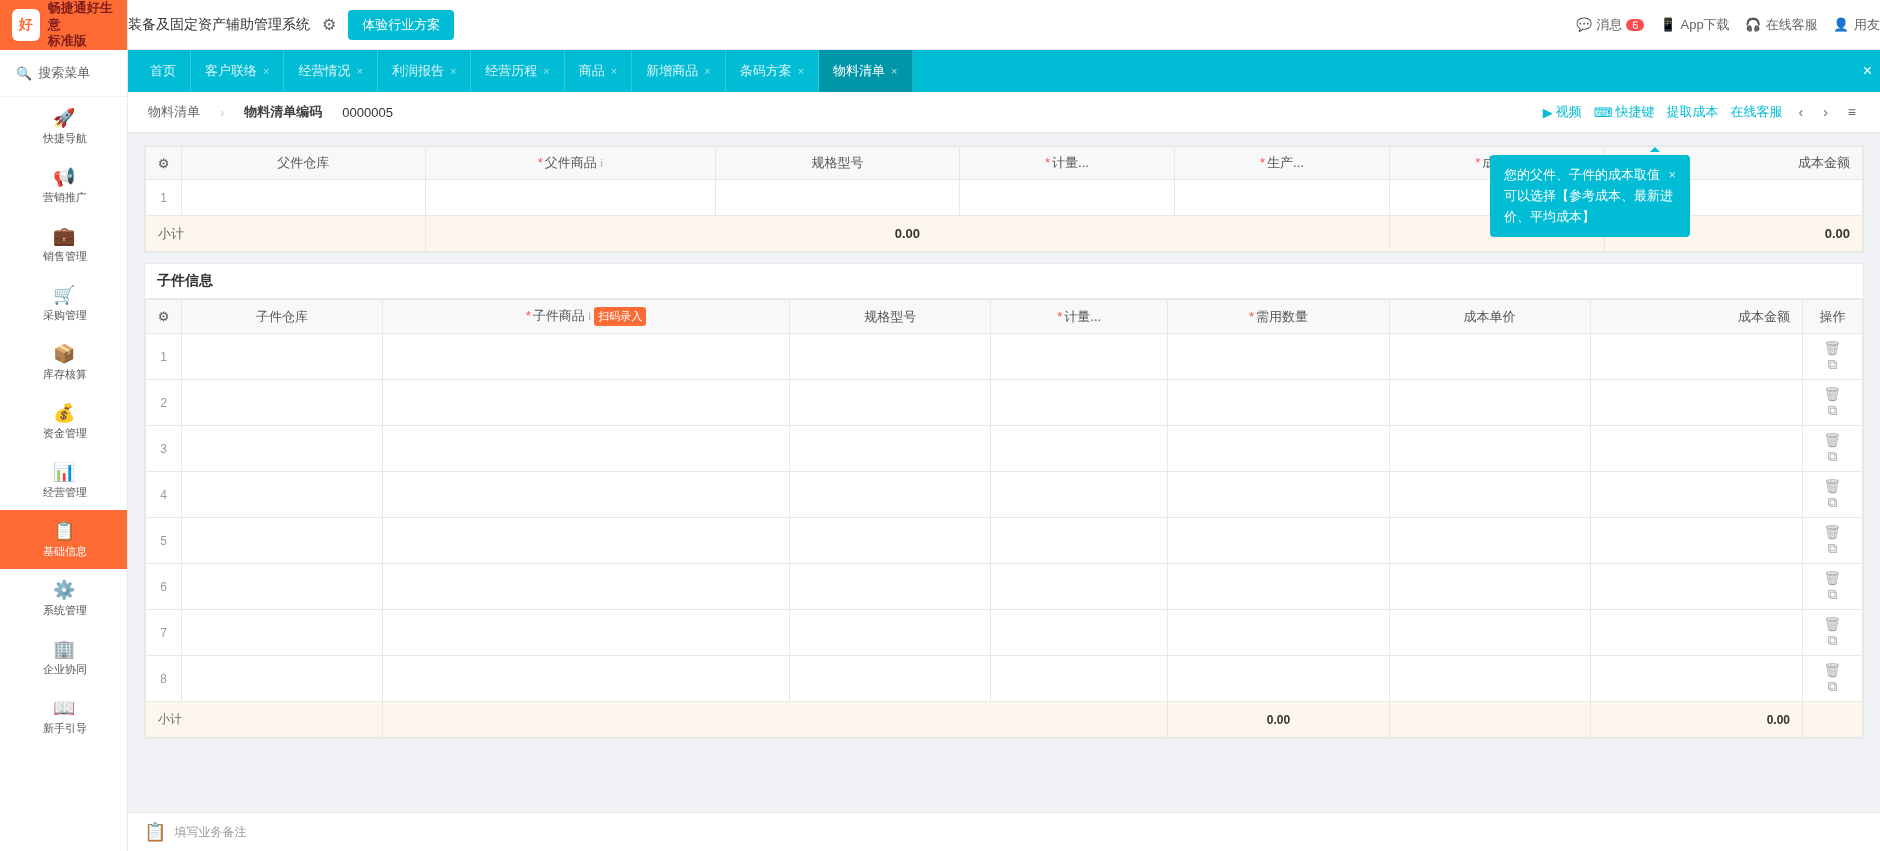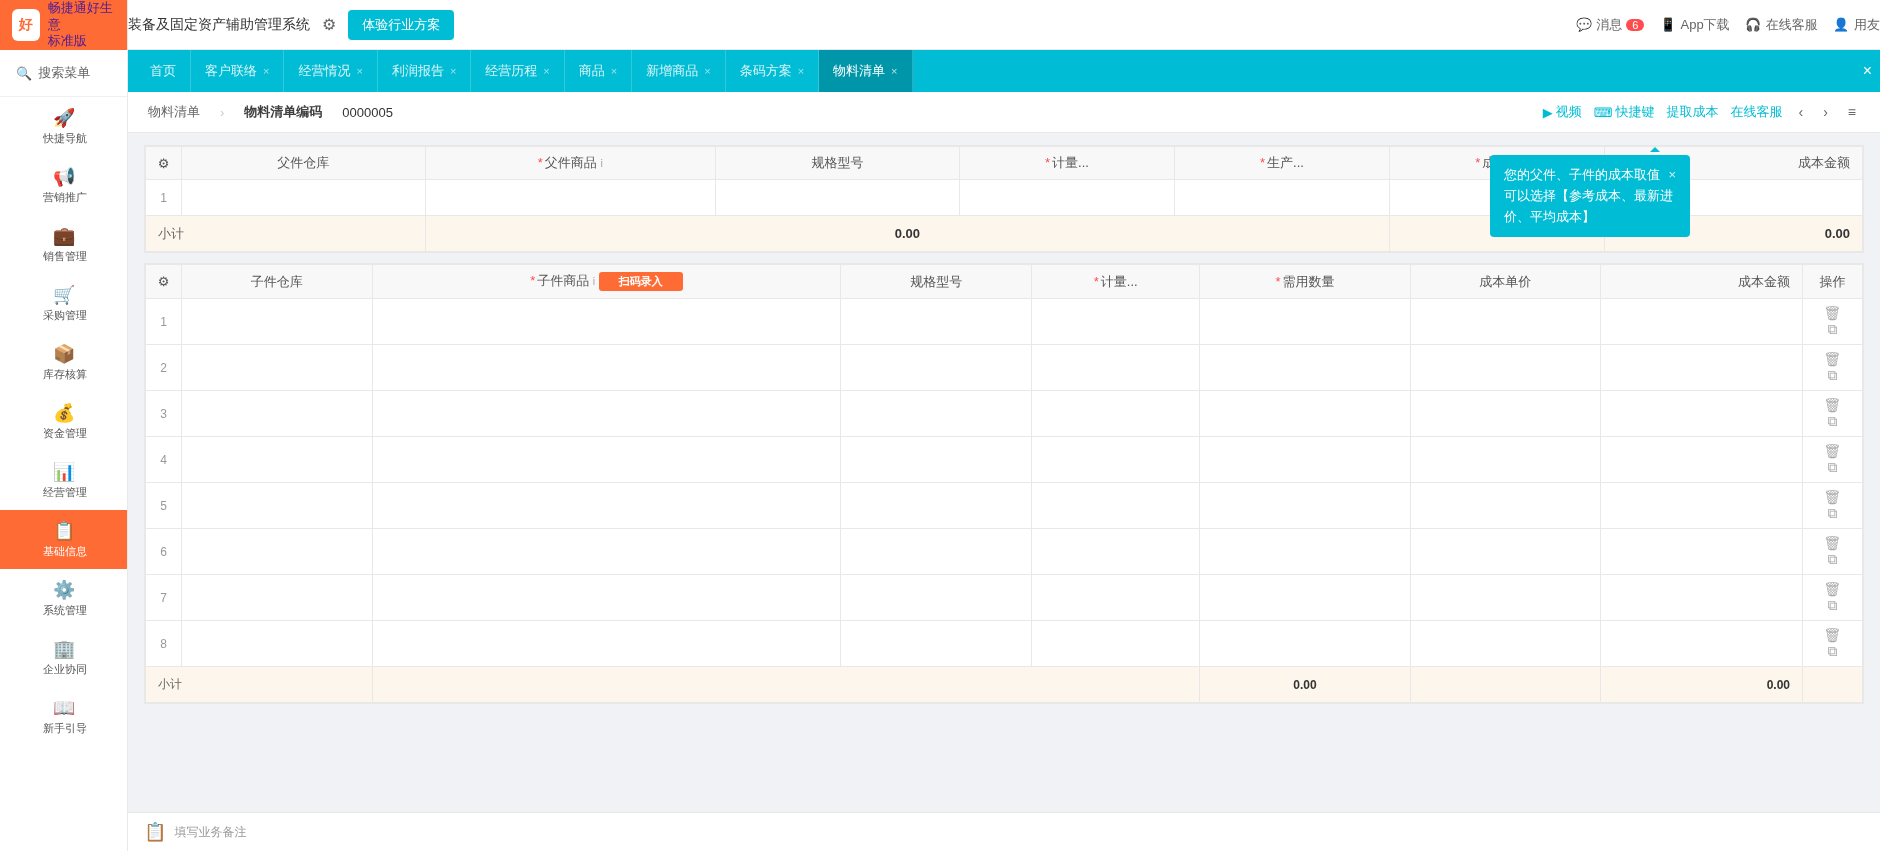--- a/index.html
+++ b/index.html
@@ -28,21 +28,21 @@
       height: 32px;
       background: #fff;
       border-radius: 6px;
       display: flex;
       align-items: center;
       justify-content: center;
       color: #ff6b35;
       font-weight: bold;
       font-size: 14px;
     }
-    .sidebar-logo-text { color: #4c1d95; font-size: 12px; line-height: 1.3; }
+    .sidebar-logo-text { color: #7f1d1d; font-size: 12px; line-height: 1.3; font-weight: bold; }
     .sidebar-search {
       padding: 8px;
       border-bottom: 1px solid #f0f0f0;
     }
     .sidebar-search-btn {
       width: 100%;
       background: none;
       border: none;
       cursor: pointer;
       display: flex;
@@ -182,24 +182,23 @@
     }
     .required-star { color: #ff4d4f; margin-right: 2px; }
     .th-settings { width: 32px; text-align: center; }
     .th-action { width: 60px; text-align: center; margin-left: 8px; }
 
     .scan-btn {
       background: #ff6b35;
       color: #fff;
       border: none;
       border-radius: 3px;
-      padding: 2px 20px;
+      padding: 2px 4px;
       font-size: 11px;
       cursor: pointer;
-      font-weight: bold;
     }
 
     .action-icon-btn {
       background: none;
       border: none;
       cursor: pointer;
       color: #aaa;
       font-size: 14px;
       padding: 0 3px;
     }
@@ -476,20 +475,23 @@
               <td></td>
               <td class="value" style="text-align:right; padding-right:12px;">
                 <span>0.00</span>
               </td>
             </tr>
           </tbody>
         </table>
       </div>
 
       <div class="section-wrap">
+        <div style="padding:8px 12px; background:#fff; border-bottom:1px solid #e8e8e8;">
+          <span class="section-header">子件信息</span>
+        </div>
         <table class="data-table">
           <thead>
             <tr>
               <th class="th-settings">
                 <span>⚙</span>
               </th>
               <th>
                 <span>子件仓库</span>
               </th>
               <th style="min-width:140px;">

